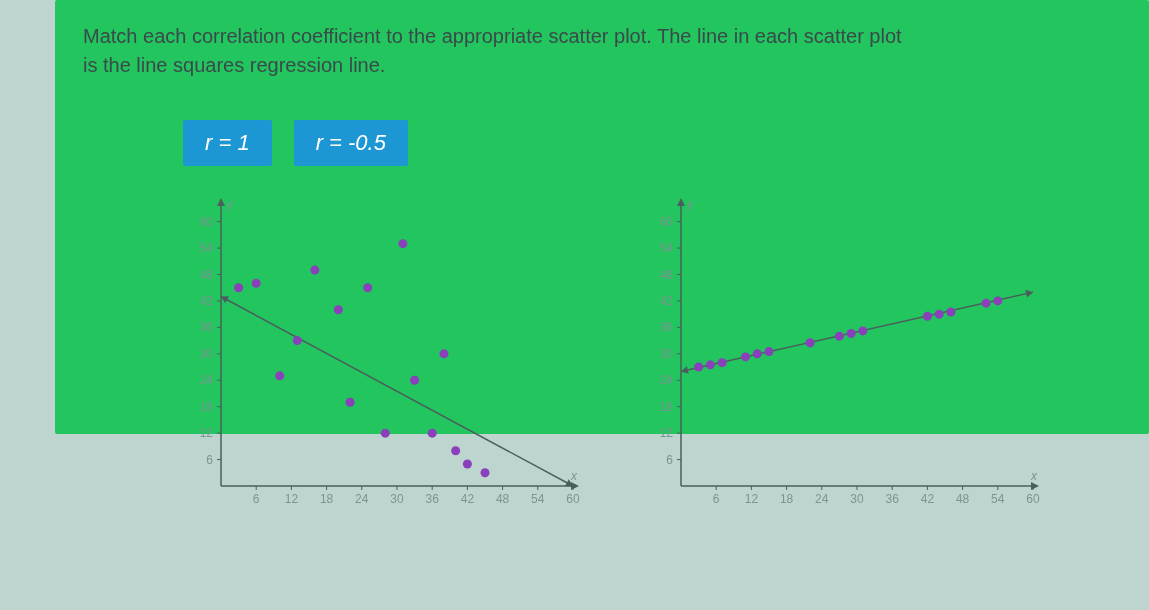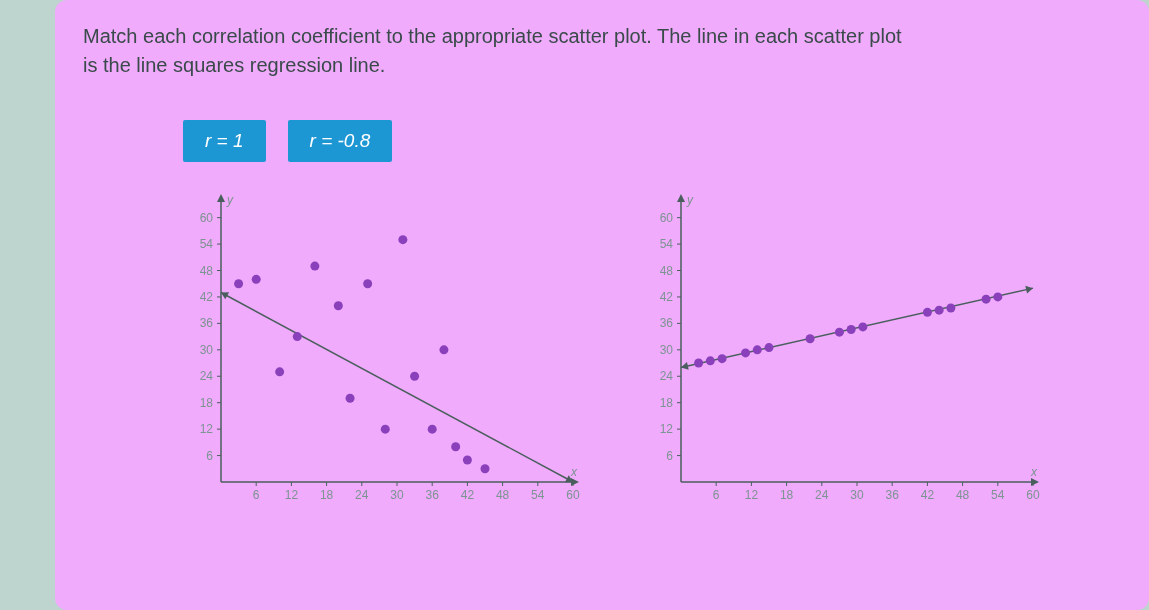--- a/index.html
+++ b/index.html
@@ -9,41 +9,41 @@
     width: 1149px;
     height: 610px;
     overflow: hidden;
     position: relative;
   }
   .page {
     position: absolute;
     left: 55px;
     top: 0;
     width: 1094px;
-    height: 610px;
-    background: #f0abfc;
+    height: 434px;
+    background: #22c55e;
     padding: 22px 28px 0 28px;
-    border-radius: 12px;
+    border-radius: 2px;
   }
   .question {
     font-size: 20px;
     color: #3a4a4a;
     line-height: 1.45;
     margin-bottom: 40px;
   }
   .chips {
     display: flex;
     gap: 22px;
     margin-left: 100px;
     margin-bottom: 28px;
   }
   .chip {
     background: #1d96d4;
     color: #ffffff;
-    font-size: 19px;
+    font-size: 22px;
     font-style: italic;
     padding: 10px 22px;
     border-radius: 2px;
     cursor: grab;
     user-select: none;
   }
   .plots {
     display: flex;
     gap: 60px;
     margin-left: 100px;
@@ -65,21 +65,21 @@
 
 <div class="page">
 
   <p class="question">
     <span>Match each correlation coefficient to the appropriate scatter plot. The line in each scatter plot</span><br>
     <span>is the line squares regression line.</span>
   </p>
 
   <div class="chips">
     <div class="chip">r = 1</div>
-    <div class="chip">r = -0.8</div>
+    <div class="chip">r = -0.5</div>
   </div>
 
   <div class="plots">
     <div class="plot-wrap">
       <svg class="plot" id="plot-0">
           <line class="axis" x1="38" y1="292" x2="38" y2="10"></line>
           <polygon points="38,4 34,12 42,12" fill="#4a5f5d"></polygon>
           <line class="axis" x1="38" y1="292" x2="390" y2="292"></line>
           <polygon points="396,292 388,288 388,296" fill="#4a5f5d"></polygon>
           <line x1="34" y1="265.5625" x2="38" y2="265.5625" stroke="#4a5f5d" stroke-width="1"></line>

